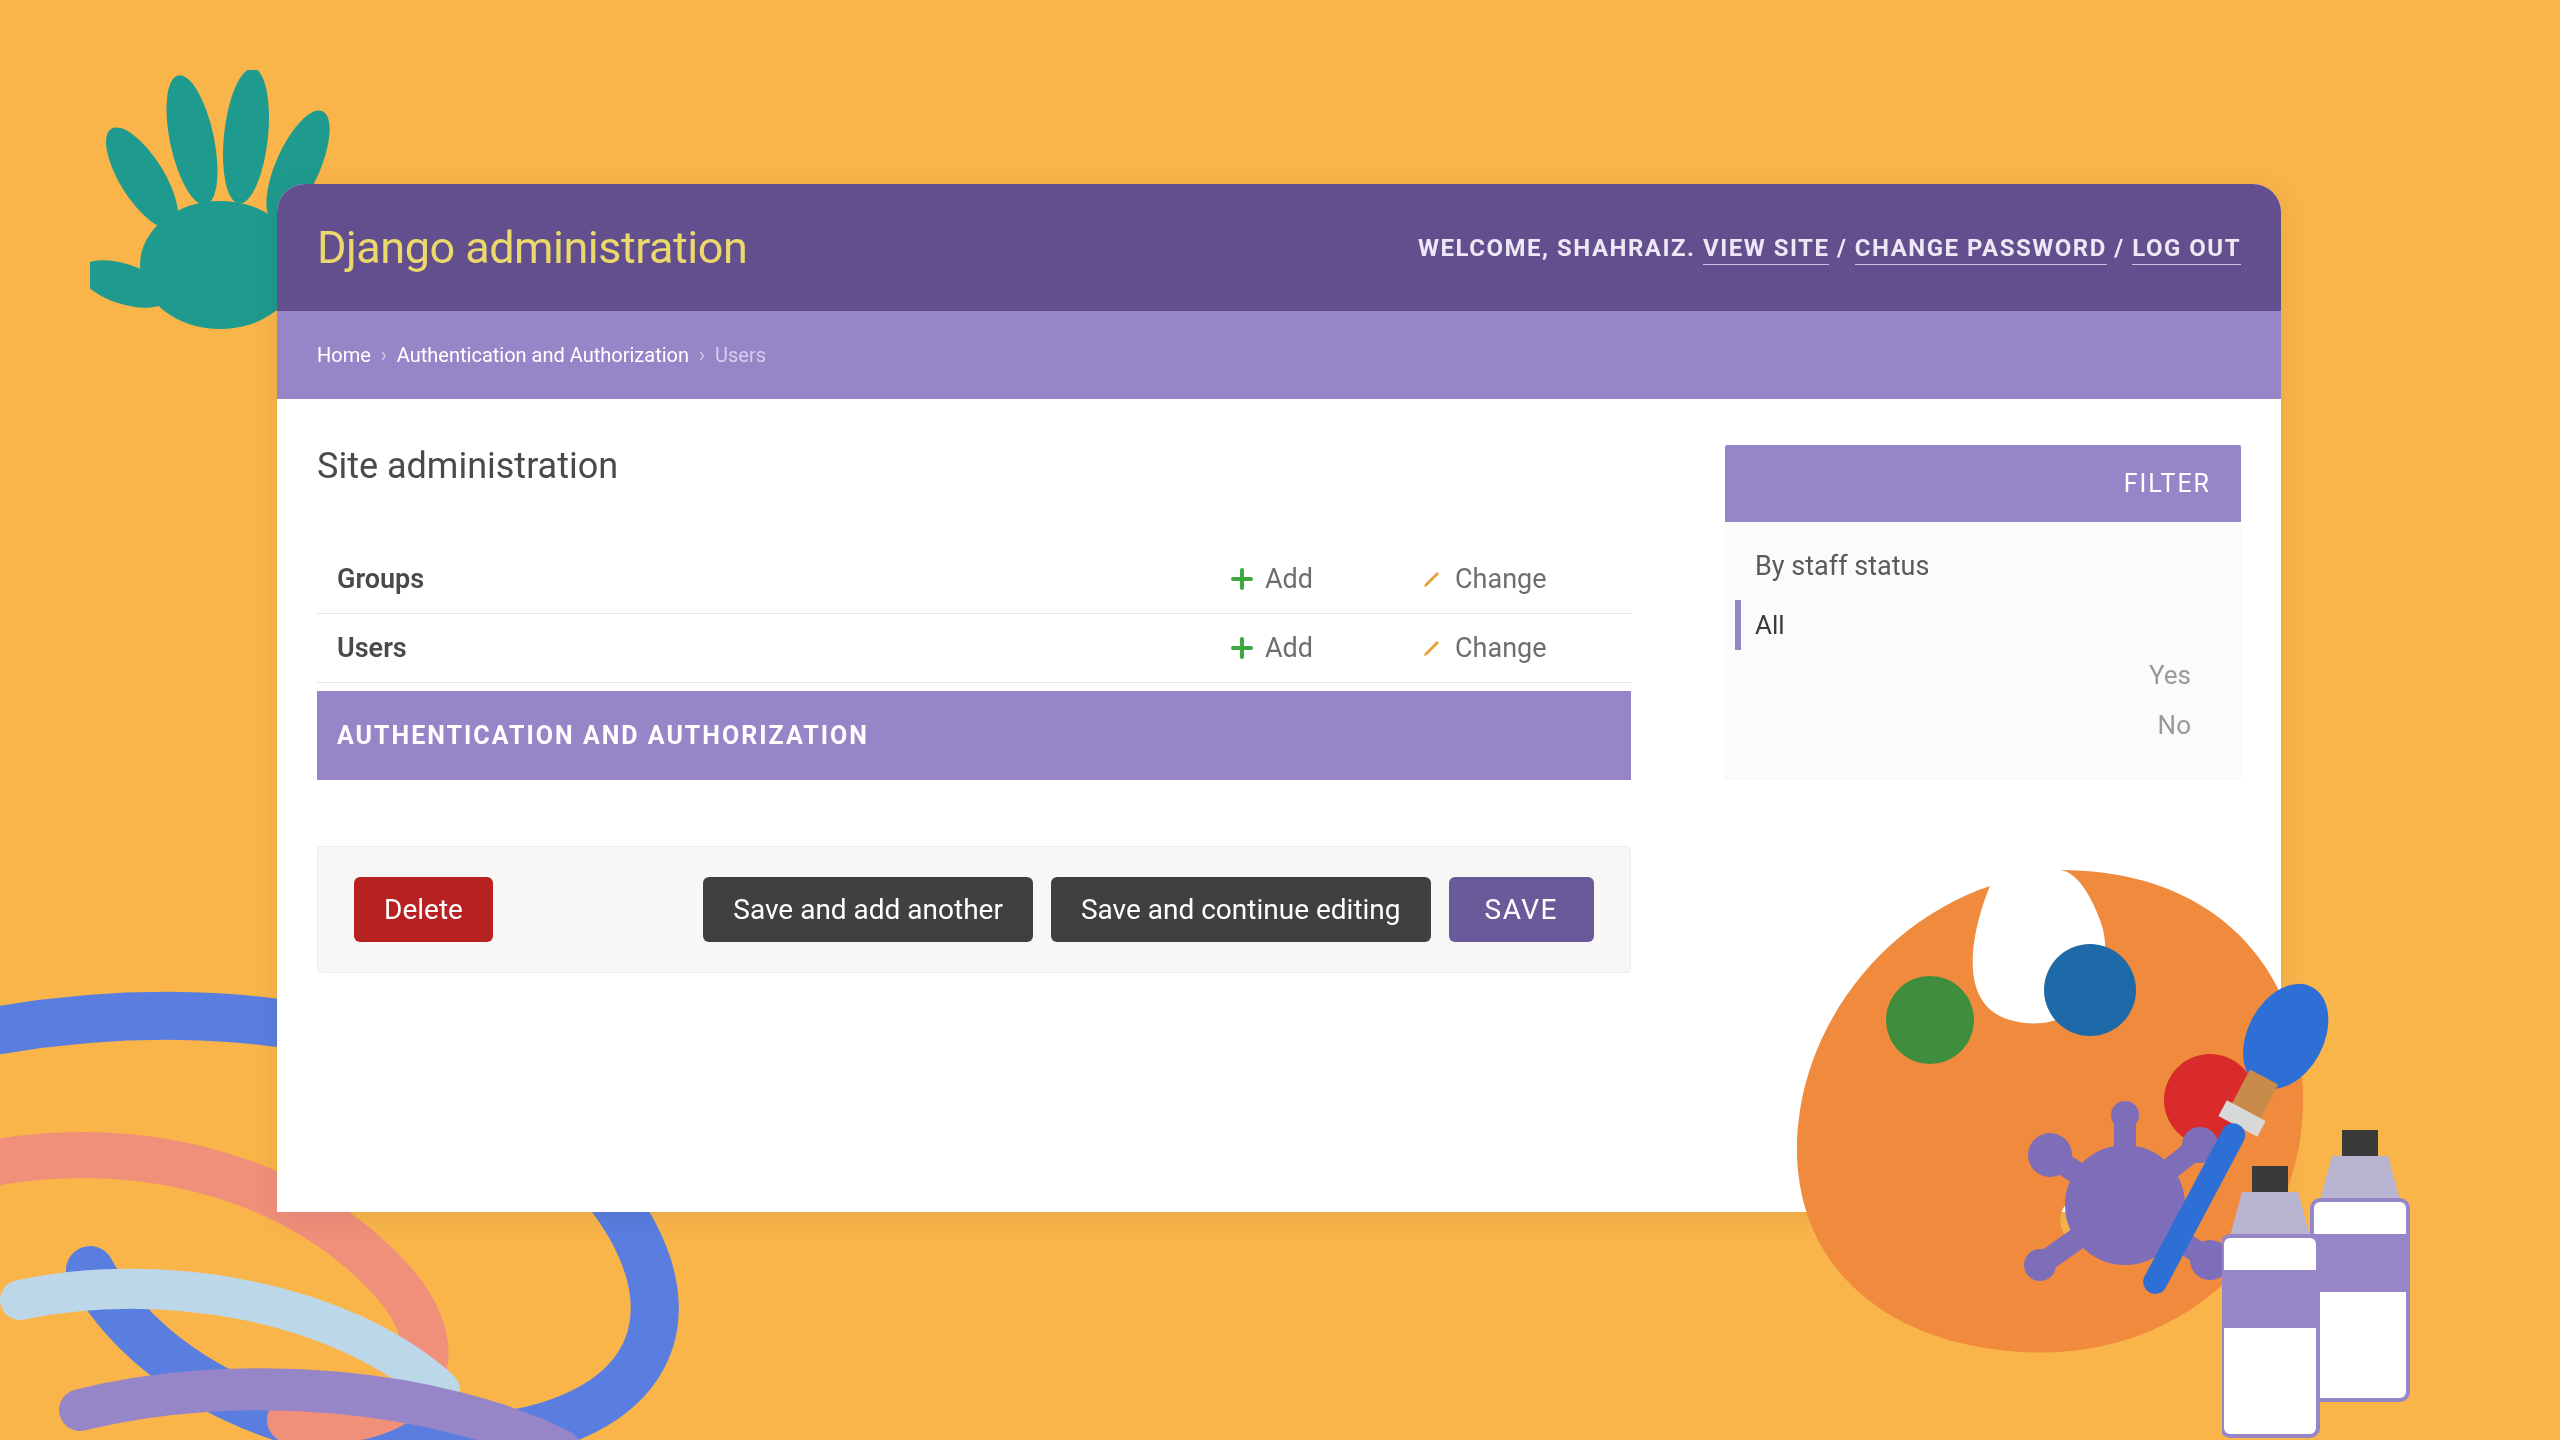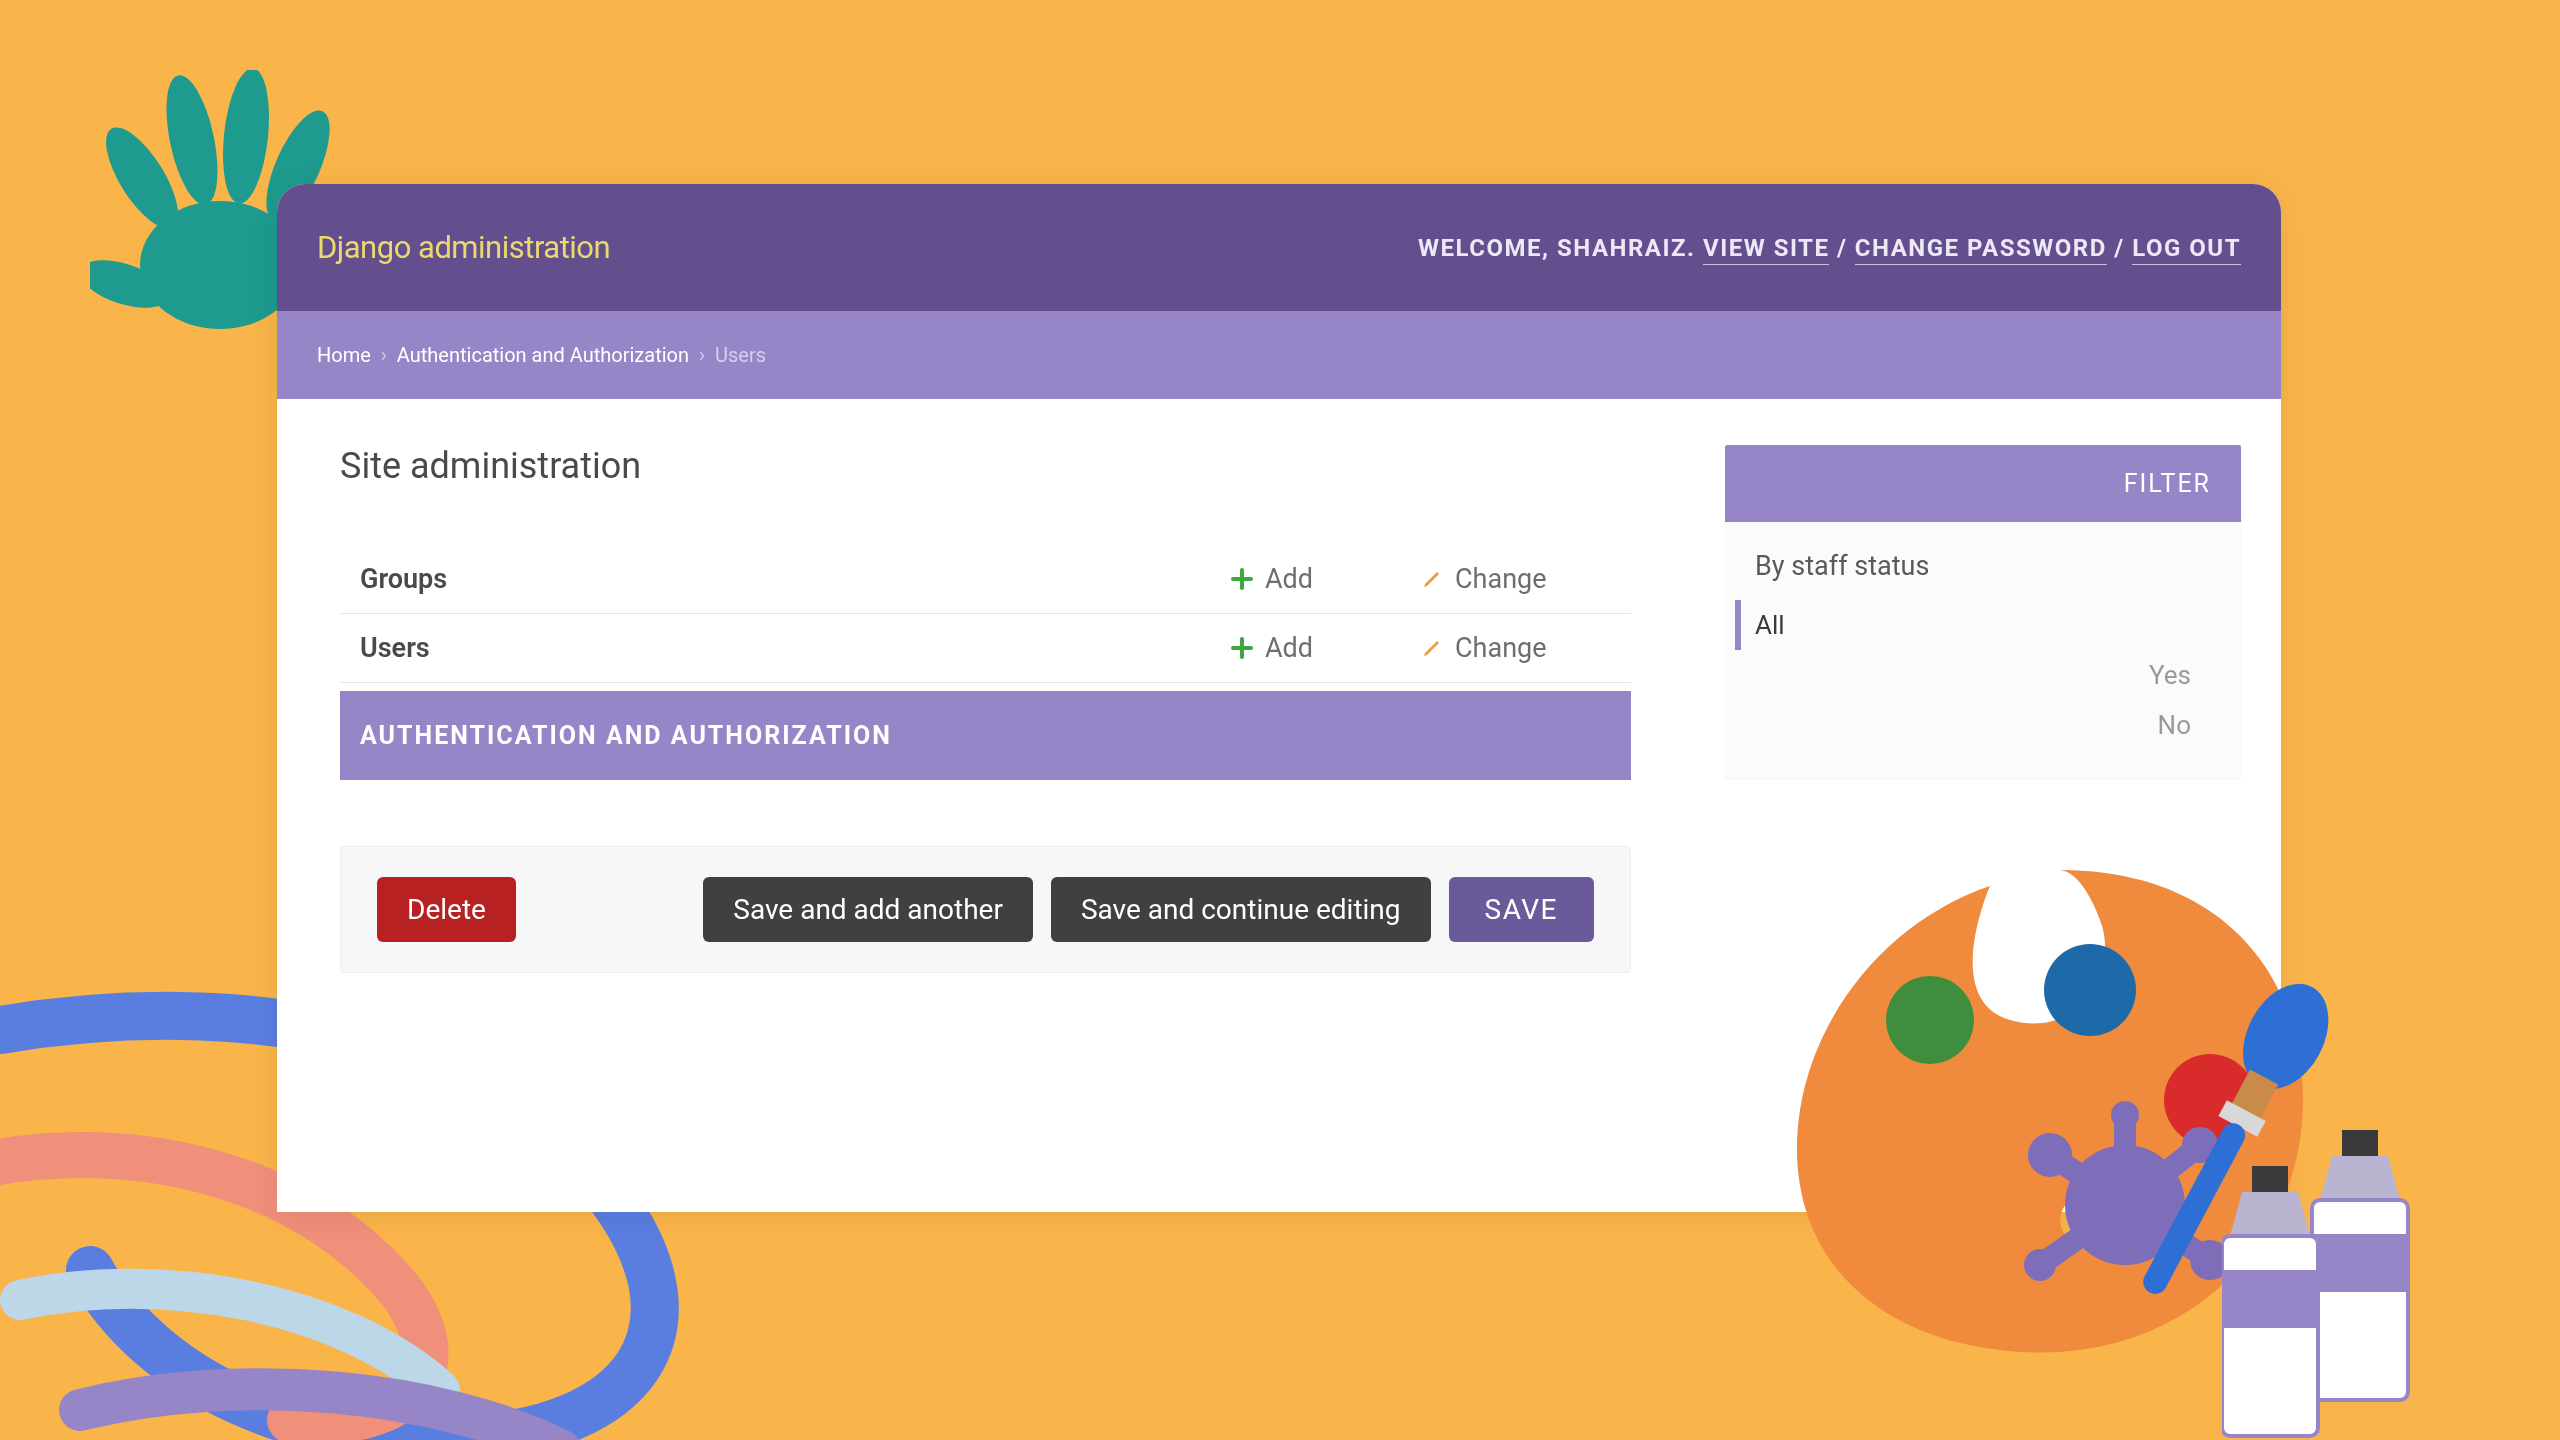--- a/index.html
+++ b/index.html
@@ -25,21 +25,21 @@
   .header-bar {
     background: #634E8E;
     height: 127px;
     display: flex;
     align-items: center;
     justify-content: space-between;
     padding: 0 40px;
   }
   .brand {
     color: #EBD96B;
-    font-size: 31px;
+    font-size: 45px;
     font-weight: 400;
     letter-spacing: -0.5px;
   }
   .user-links {
     color: #EDE7F6;
     font-size: 24px;
     letter-spacing: 1.5px;
     font-weight: 700;
   }
   .user-links .wline { text-decoration: none; }
@@ -55,21 +55,21 @@
   }
   .breadcrumb-bar .bc-link { color: #fff; cursor: pointer; }
   .breadcrumb-bar .sep { margin: 0 10px; color: #D3CBEB; }
   .breadcrumb-bar .bc-active { color: #D6CEF0; }
   .content-area {
     padding: 46px 40px 40px 40px;
     display: flex;
     gap: 94px;
     align-items: flex-start;
   }
-  .left-col { flex: 1; margin-left: 23px; }
+  .left-col { flex: 1; }
   .page-title {
     font-size: 36px;
     font-weight: 400;
     color: #4A4A4A;
     margin-bottom: 58px;
   }
   .models-table { width: 100%; }
   .model-row {
     display: flex;
     align-items: center;

